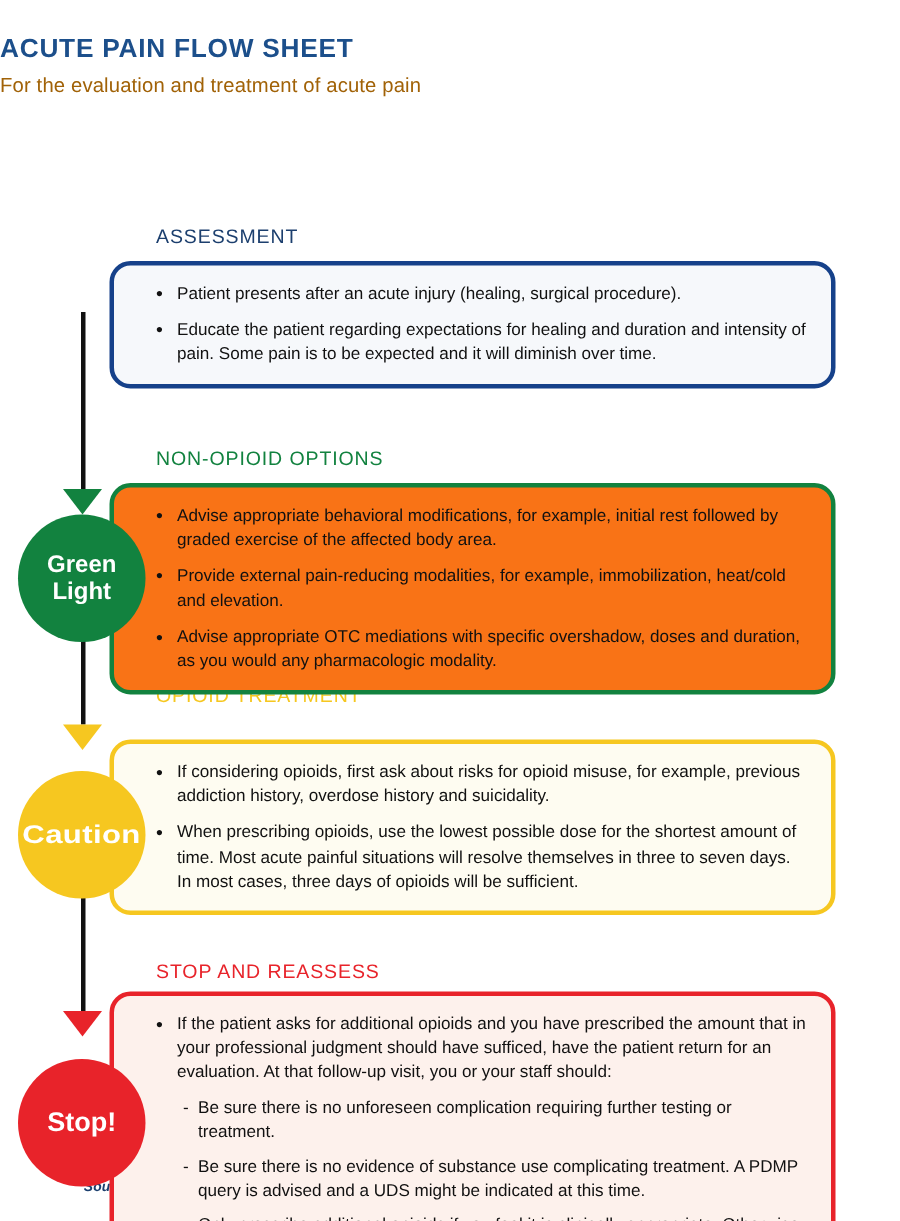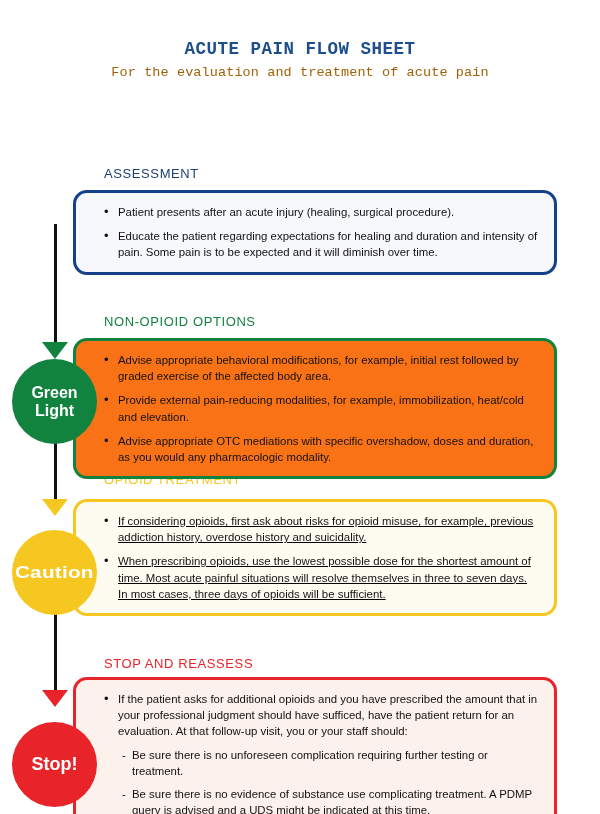--- a/index.html
+++ b/index.html
@@ -8,23 +8,22 @@
     width: 600px;
     height: 814px;
     background: #ffffff;
     font-family: "Liberation Sans", sans-serif;
     position: relative;
     overflow: hidden;
   }
 
   
   .header {
-    text-align: center;
-    padding-top: 39px;
-    font-family: Liberation Mono, monospace;
+    text-align: left;
+    padding-top: 22px;
   }
   .title {
     font-size: 17.5px;
     font-weight: bold;
     letter-spacing: 0.5px;
     color: #1c4f8b;
   }
   .subtitle {
     font-size: 13.5px;
     color: #a16207;
@@ -194,21 +193,21 @@
       <li>Advise appropriate behavioral modifications, for example, initial rest followed by graded exercise of the affected body area.</li>
       <li>Provide external pain-reducing modalities, for example, immobilization, heat/cold and elevation.</li>
       <li>Advise appropriate OTC mediations with specific overshadow, doses and duration, as you would any pharmacologic modality.</li>
     </ul>
   </div>
 
   <div class="section-head head-yellow" style="top:378px;">OPIOID TREATMENT</div>
   <div class="badge badge-yellow" style="top:436px;">
     <span class="badge-label">Caution</span>
   </div>
-  <div class="card card-yellow" style="top:405px;text-decoration:underline;">
+  <div class="card card-yellow" style="top:415px;">
     <ul>
       <li>If considering opioids, first ask about risks for opioid misuse, for example, previous addiction history, overdose history and suicidality.</li>
       <li>When prescribing opioids, use the lowest possible dose for the shortest amount of time. Most acute painful situations will resolve themselves in three to seven days. In most cases, three days of opioids will be sufficient.</li>
     </ul>
   </div>
 
   <div class="section-head head-red" style="top:562px;">STOP AND REASSESS</div>
   <div class="badge badge-red" style="top:628px;">
     <span class="badge-label">Stop!</span>
   </div>

